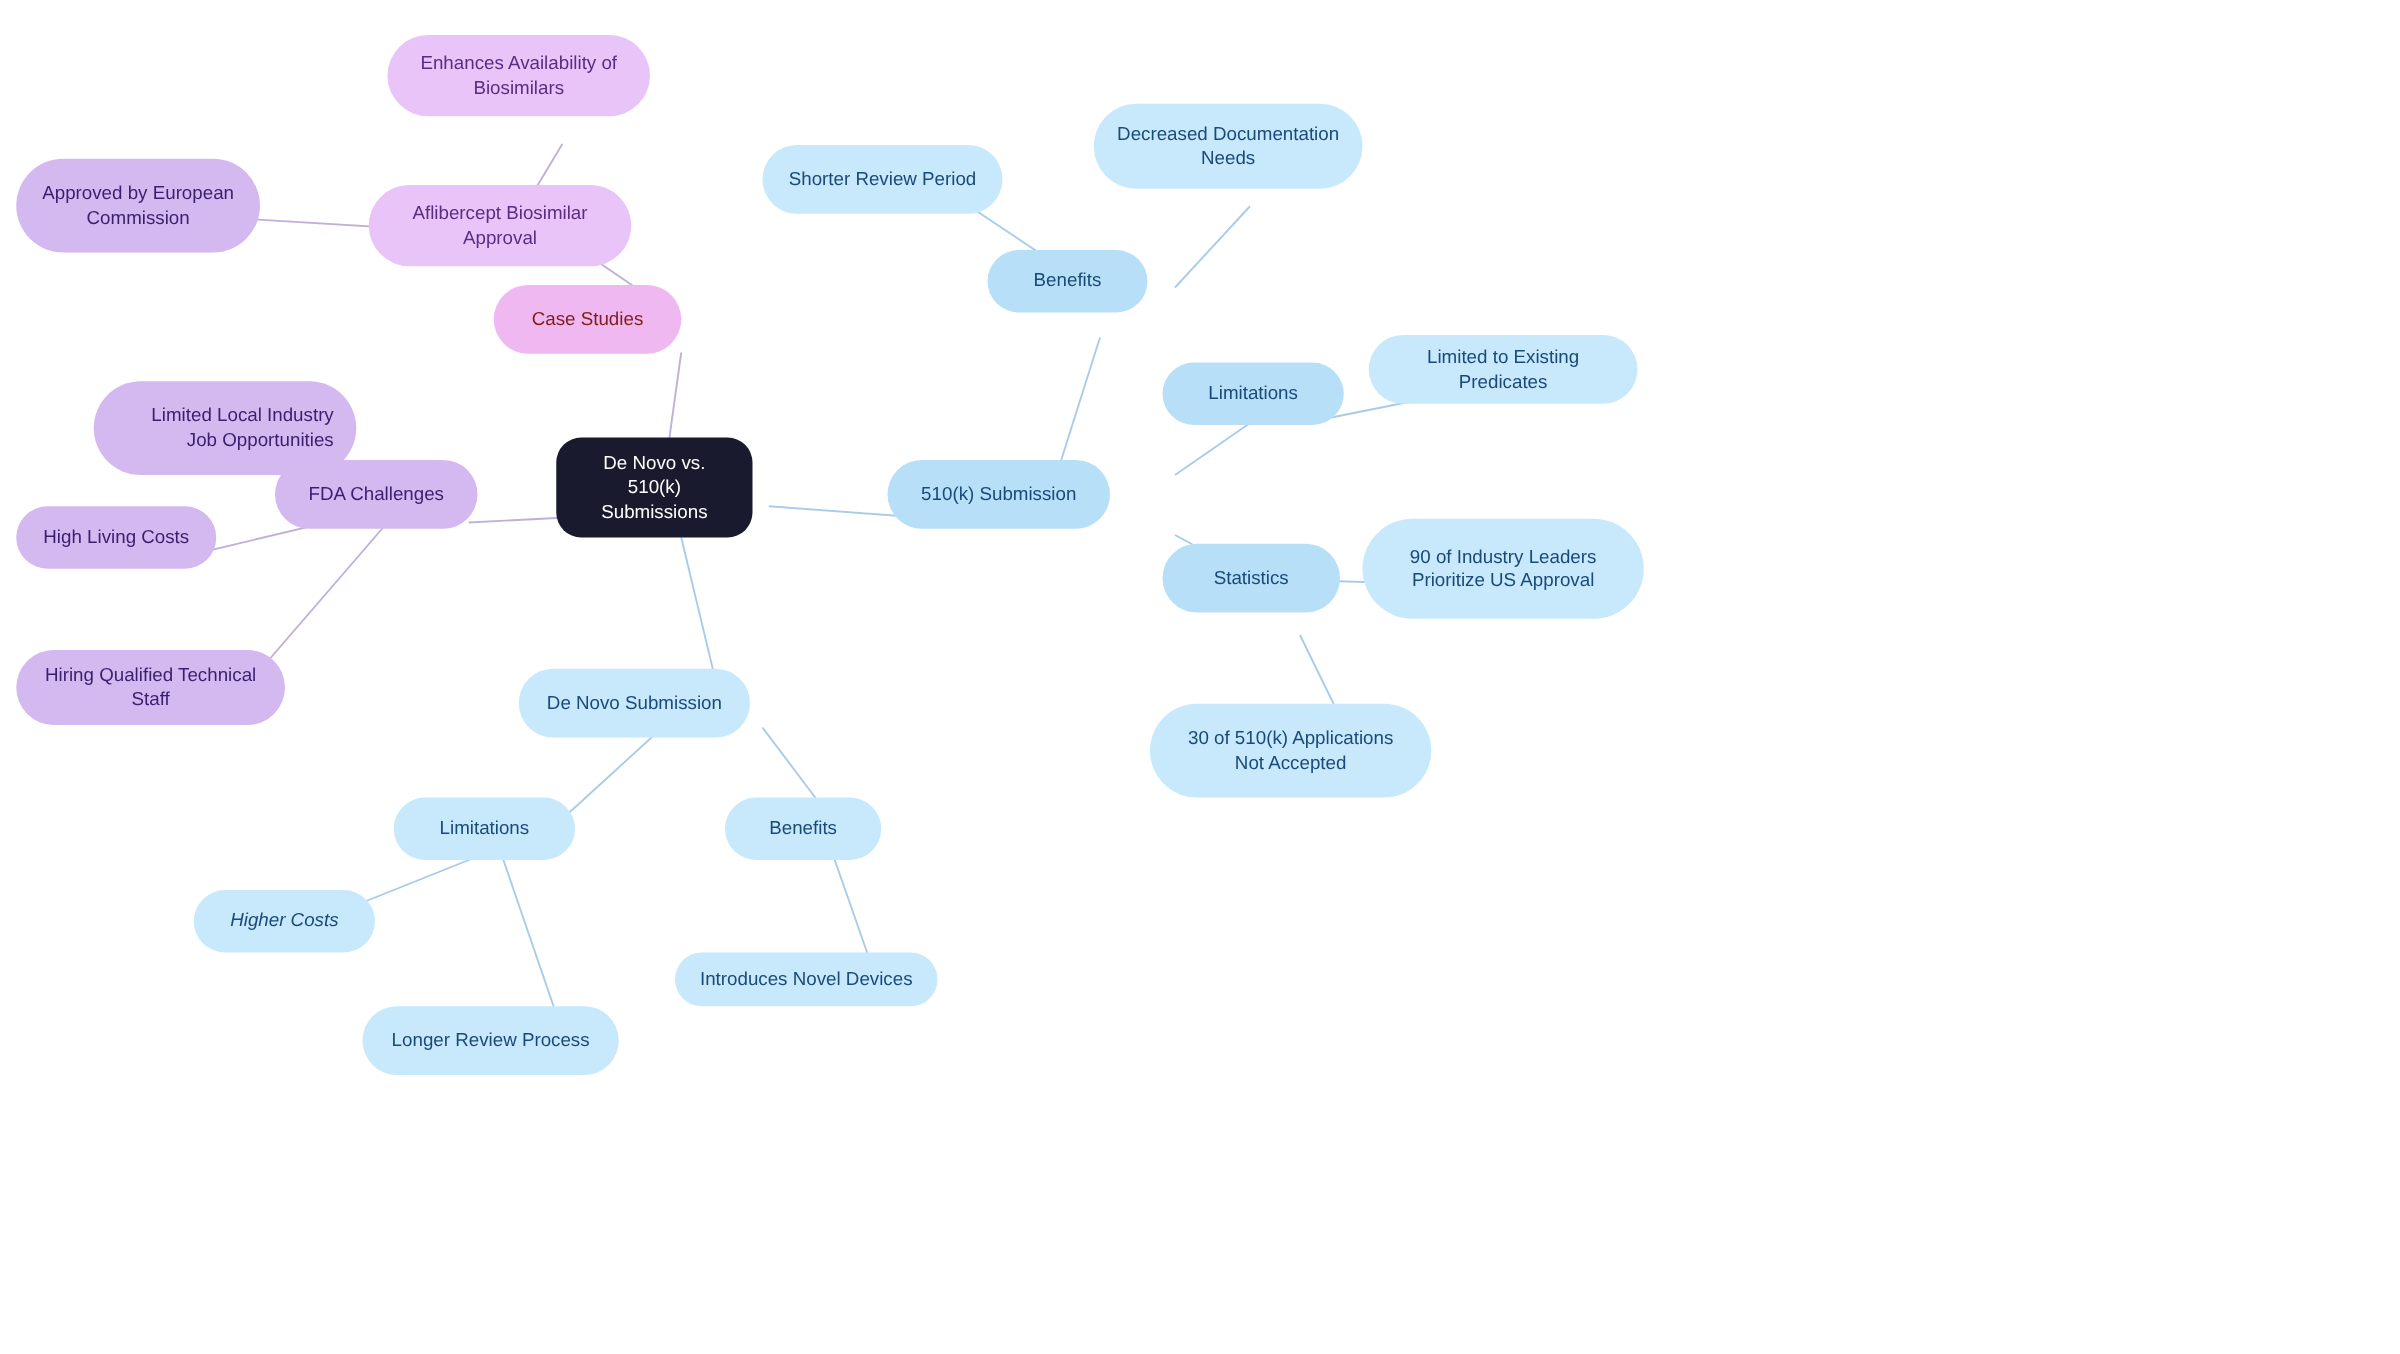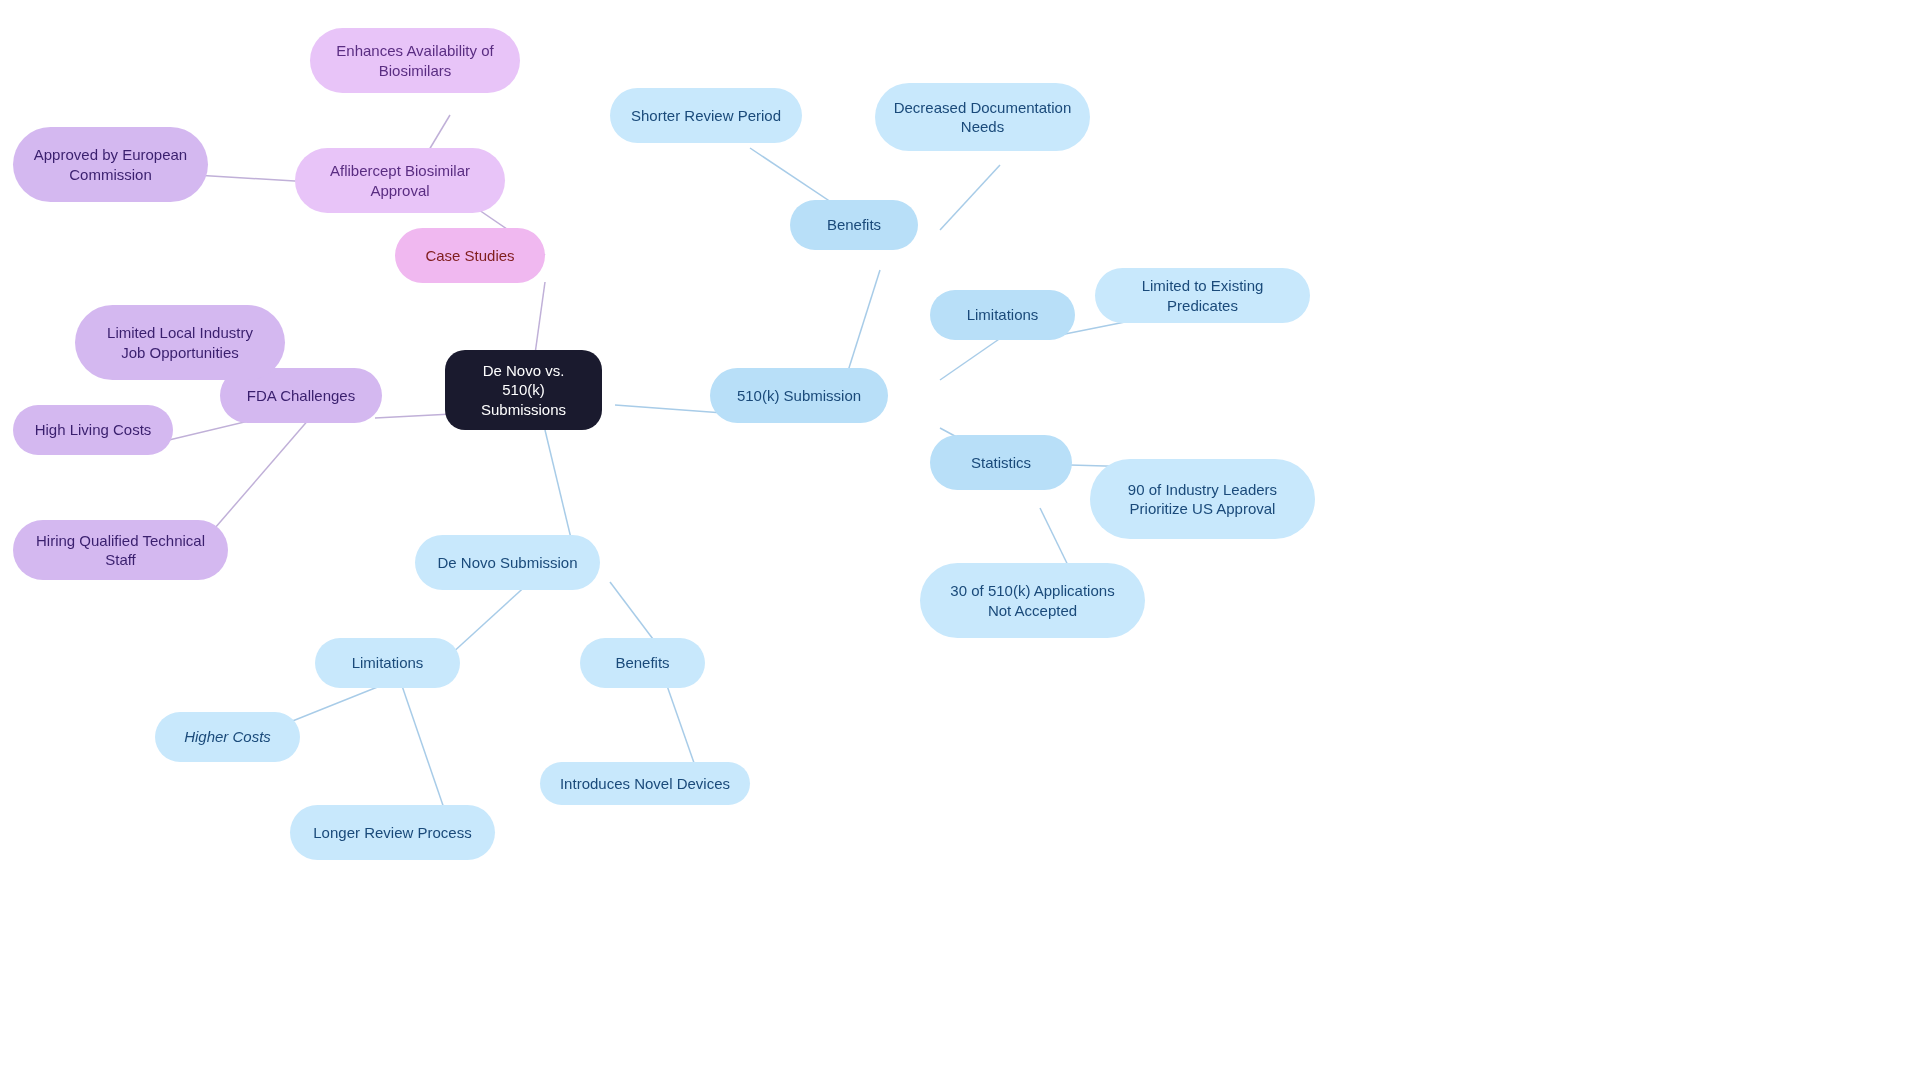--- a/index.html
+++ b/index.html
@@ -147,21 +147,21 @@
 </div>
 
 <div class="node node-purple" style="left:13px; top:127px; width:195px; height:75px;">
   <span class="node-text">Approved by European Commission</span>
 </div>
 
 <div class="node node-purple" style="left:220px; top:368px; width:162px; height:55px;">
   <span class="node-text">FDA Challenges</span>
 </div>
 
-<div class="node node-purple" style="left:75px; top:305px; width:210px; height:75px;">
+<div class="node node-purple" style="left:75px; top:305px; width:210px; height:75px;text-align:right;">
   <span class="node-text">Limited Local Industry Job Opportunities</span>
 </div>
 
 <div class="node node-purple" style="left:13px; top:405px; width:160px; height:50px;justify-content:center;">
   <span class="node-text">High Living Costs</span>
 </div>
 
 <div class="node node-purple" style="left:13px; top:520px; width:215px; height:60px;">
   <span class="node-text">Hiring Qualified Technical Staff</span>
 </div>
@@ -191,39 +191,39 @@
 </div>
 
 <div class="node node-blue" style="left:710px; top:368px; width:178px; height:55px;">
   <span class="node-text">510(k) Submission</span>
 </div>
 
 <div class="node node-blue" style="left:790px; top:200px; width:128px; height:50px;">
   <span class="node-text">Benefits</span>
 </div>
 
-<div class="node node-blue-light" style="left:610px; top:88px; width:192px; height:55px;text-align:right;">
+<div class="node node-blue-light" style="left:610px; top:116px; width:192px; height:55px;text-align:right;">
   <span class="node-text">Shorter Review Period</span>
 </div>
 
 <div class="node node-blue-light" style="left:875px; top:83px; width:215px; height:68px;">
   <span class="node-text">Decreased Documentation Needs</span>
 </div>
 
 <div class="node node-blue" style="left:930px; top:290px; width:145px; height:50px;">
   <span class="node-text">Limitations</span>
 </div>
 
 <div class="node node-blue-light" style="left:1095px; top:268px; width:215px; height:55px;">
   <span class="node-text">Limited to Existing Predicates</span>
 </div>
 
 <div class="node node-blue" style="left:930px; top:435px; width:142px; height:55px;">
   <span class="node-text">Statistics</span>
 </div>
 
-<div class="node node-blue-light" style="left:1090px; top:415px; width:225px; height:80px;margin-top:44px;">
+<div class="node node-blue-light" style="left:1090px; top:415px; width:225px; height:80px;">
   <span class="node-text">90 of Industry Leaders Prioritize US Approval</span>
 </div>
 
 <div class="node node-blue-light" style="left:920px; top:563px; width:225px; height:75px;">
   <span class="node-text">30 of 510(k) Applications Not Accepted</span>
 </div>
 
 </body></html>

